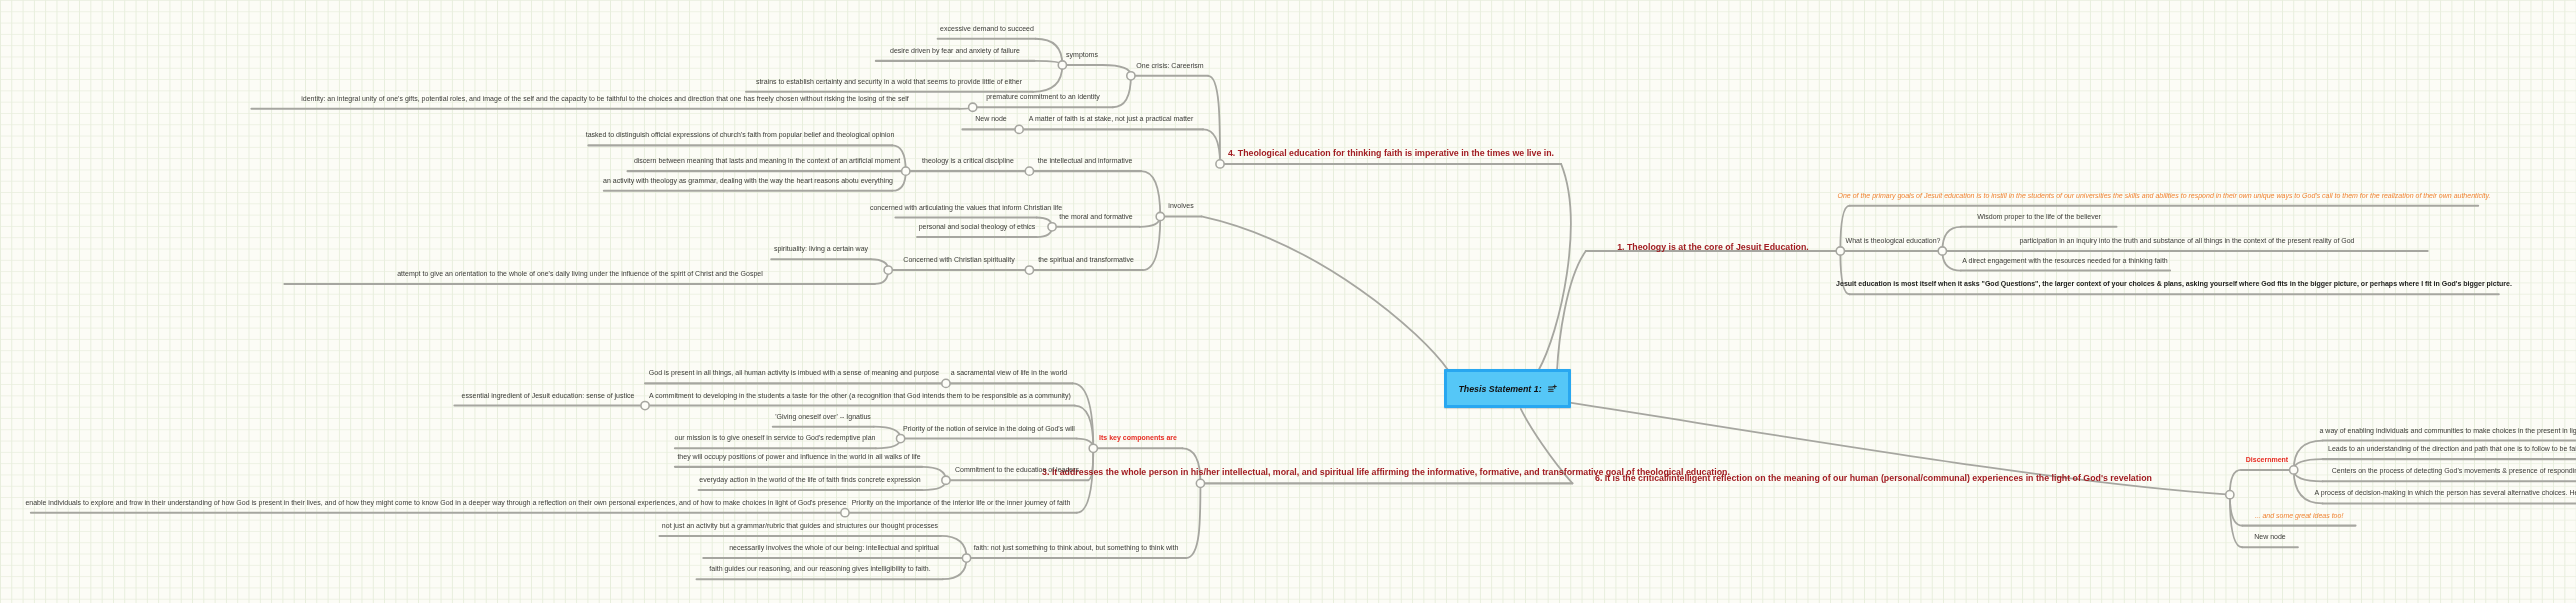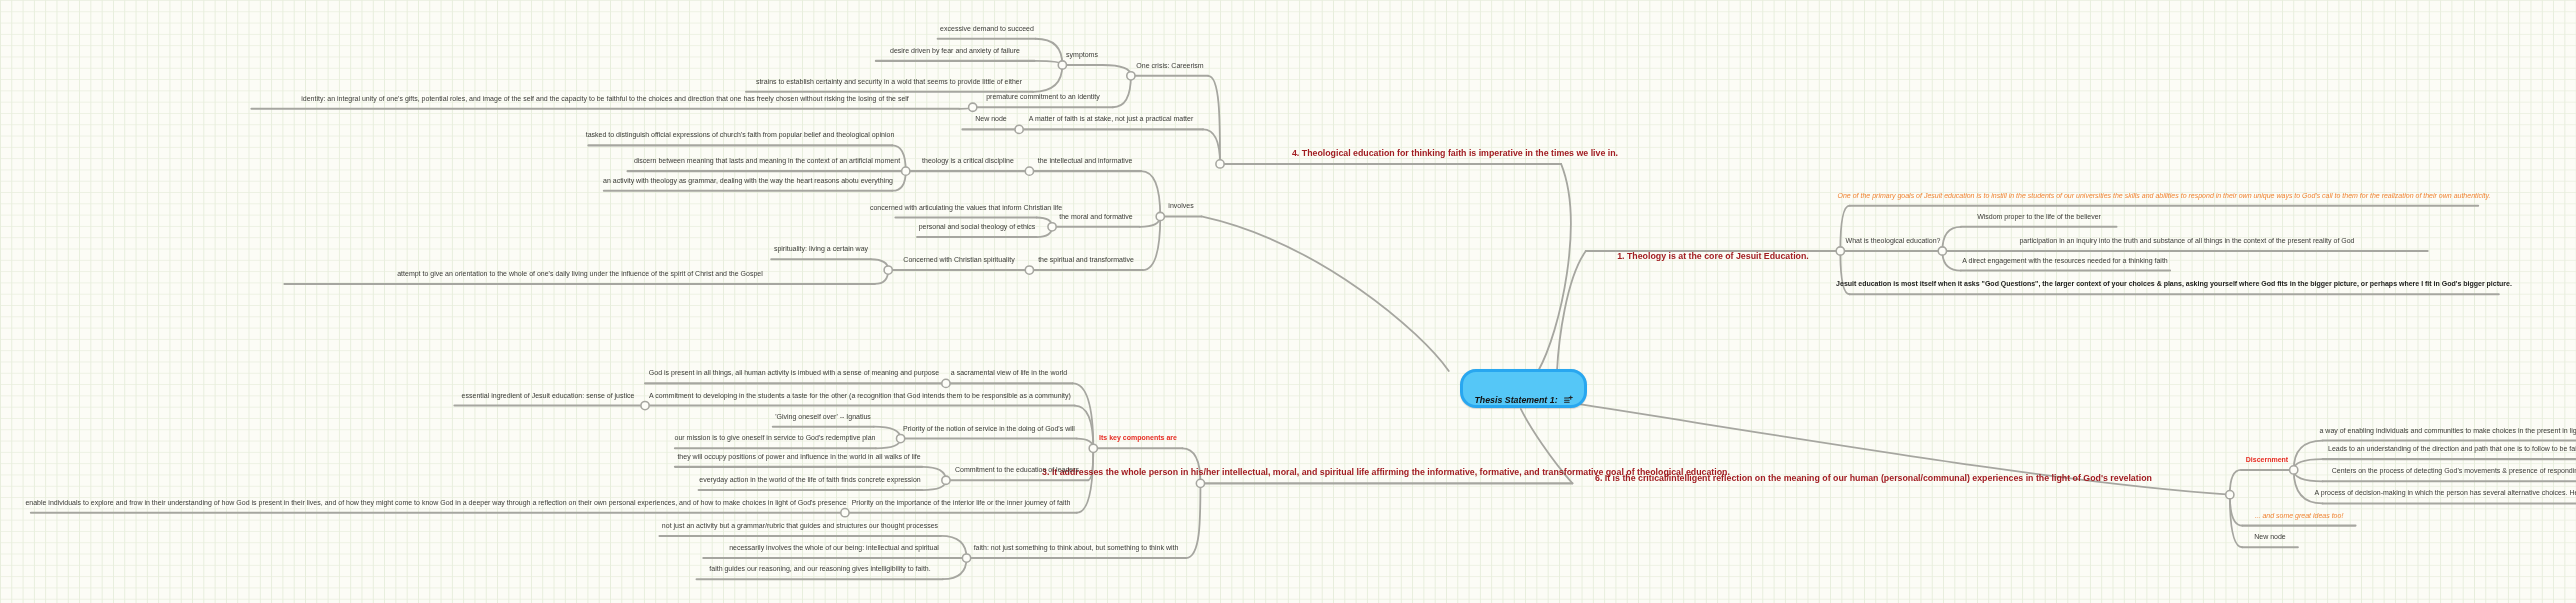--- a/index.html
+++ b/index.html
@@ -28,24 +28,23 @@
   .node.centered{transform:translateX(-50%);}
   .node.topic{font-size:8.8px;font-weight:bold;color:#a11d22;}
   .node.redbold{font-weight:bold;color:#e62b22;}
   .node.orange{font-style:italic;color:#f08433;}
   .node.boldblack{font-weight:bold;color:#1c1c1a;}
   #thesis{
     position:absolute;left:1444px;top:369px;width:127px;height:39px;
     box-sizing:border-box;
     background:#55c7f7;
     border:3.6px solid #28a7f0;
-    border-radius:16px;
-    display:flex;align-items:flex-end;justify-content:center;gap:5.2px;
+    border-radius:1px;
+    display:flex;align-items:center;justify-content:center;gap:5.2px;
     box-shadow:0 0.5px 1px rgba(0,0,0,0.15);
-    margin-left:16px;
   }
   #thesis .label{
     font-size:8.8px;font-weight:bold;font-style:italic;color:#111;
   }
   #thesis .note-icon{display:inline-flex;}
 </style>
 </head>
 <body>
 
 <div id="canvas">
@@ -183,21 +182,21 @@
         <g stroke="#222" stroke-width="2" stroke-linecap="round" fill="none">
           <line x1="3" y1="6" x2="12" y2="6"></line>
           <line x1="3" y1="10" x2="12" y2="10"></line>
           <line x1="3" y1="14" x2="12" y2="14"></line>
           <line x1="15" y1="2" x2="15" y2="8"></line>
           <line x1="12" y1="5" x2="18" y2="5"></line>
         </g>
       </svg>
     </span>
   </div>
-<div class="node topic centered" style="left: 1455px; top: 148px;">4. Theological education for thinking faith is imperative in the times we live in.</div>
+<div class="node topic centered" style="left: 1391px; top: 148px;">4. Theological education for thinking faith is imperative in the times we live in.</div>
     <div class="node centered" style="left: 1170px; top: 62px;">One crisis: Careerism</div>
     <div class="node centered" style="left: 1082px; top: 51px;">symptoms</div>
     <div class="node centered" style="left: 987px; top: 25px;">excessive demand to succeed</div>
     <div class="node centered" style="left: 955px; top: 47px;">desire driven by fear and anxiety of failure</div>
     <div class="node centered" style="left: 889px; top: 78px;">strains to establish certainty and security in a wold that seems to provide little of either</div>
     <div class="node centered" style="left: 1043px; top: 93px;">premature commitment to an identity</div>
     <div class="node centered" style="left: 605px; top: 95px;">identity: an integral unity of one's gifts, potential roles, and image of the self and the capacity to be faithful to the choices and direction that one has freely chosen without risking the losing of the self</div>
     <div class="node centered" style="left: 1111px; top: 115px;">A matter of faith is at stake, not just a practical matter</div>
     <div class="node centered" style="left: 991px; top: 115px;">New node</div>
     <div class="node centered" style="left: 1181px; top: 202px;">involves</div>
@@ -206,21 +205,21 @@
     <div class="node centered" style="left: 740px; top: 131px;">tasked to distinguish official expressions of church's faith from popular belief and theological opinion</div>
     <div class="node centered" style="left: 767px; top: 157px;">discern between meaning that lasts and meaning in the context of an artificial moment</div>
     <div class="node centered" style="left: 748px; top: 177px;">an activity with theology as grammar, dealing with the way the heart reasons abotu everything</div>
     <div class="node centered" style="left: 1096px; top: 213px;">the moral and formative</div>
     <div class="node centered" style="left: 966px; top: 204px;">concerned with articulating the values that inform Christian life</div>
     <div class="node centered" style="left: 977px; top: 223px;">personal and social theology of ethics</div>
     <div class="node centered" style="left: 1086px; top: 256px;">the spiritual and transformative</div>
     <div class="node centered" style="left: 959px; top: 256px;">Concerned with Christian spirituality</div>
     <div class="node centered" style="left: 821px; top: 245px;">spirituality: living a certain way</div>
     <div class="node centered" style="left: 580px; top: 270px;">attempt to give an orientation to the whole of one's daily living under the influence of the spirit of Christ and the Gospel</div>
-    <div class="node topic centered" style="left: 1713px; top: 251px;">1. Theology is at the core of Jesuit Education.</div>
+    <div class="node topic centered" style="left: 1713px; top: 242px;">1. Theology is at the core of Jesuit Education.</div>
     <div class="node orange centered" style="left: 2164px; top: 192px;">One of the primary goals of Jesuit education is to instill in the students of our universities the skills and abilities to respond in their own unique ways to God's call to them for the realization of their own authenticity.</div>
     <div class="node centered" style="left: 1893px; top: 237px;">What is theological education?</div>
     <div class="node centered" style="left: 2039px; top: 213px;">Wisdom proper to the life of the believer</div>
     <div class="node centered" style="left: 2187px; top: 237px;">participation in an inquiry into the truth and substance of all things in the context of the present reality of God</div>
     <div class="node centered" style="left: 2065px; top: 257px;">A direct engagement with the resources needed for a thinking faith</div>
     <div class="node boldblack centered" style="left: 2174px; top: 280px;">Jesuit education is most itself when it asks "God Questions", the larger context of your choices &amp; plans, asking yourself where God fits in the bigger picture, or perhaps where I fit in God's bigger picture.</div>
     <div class="node topic" style="left: 1595px; top: 473px;">6. It is the critical/intelligent reflection on the meaning of our human (personal/communal) experiences in the light of God's revelation</div>
     <div class="node redbold centered" style="left: 2267px; top: 456px;">Discernment</div>
     <div class="node centered" style="left: 2566px; top: 427px;">a way of enabling individuals and communities to make choices in the present in light of the past choices that promotes human and spiritual growth in the future</div>
     <div class="node centered" style="left: 2511px; top: 445px;">Leads to an understanding of the direction and path that one is to follow to be faithful to God's purposes and intentions</div>

